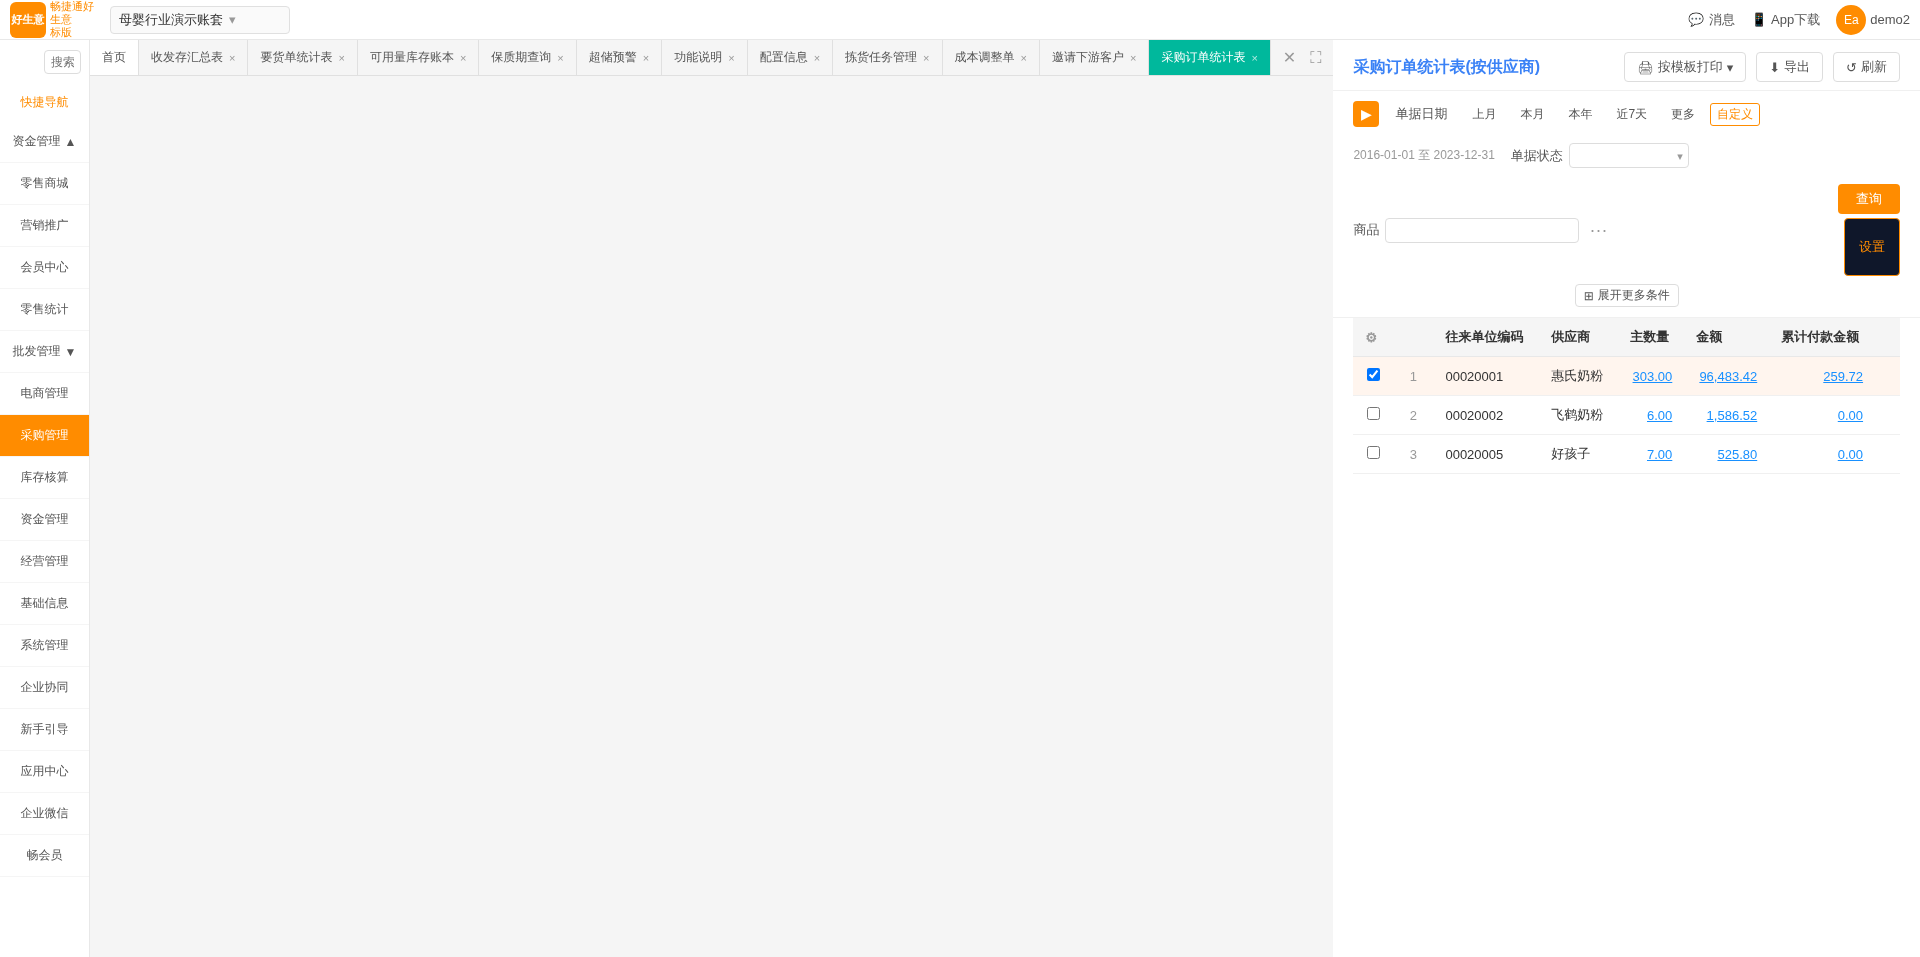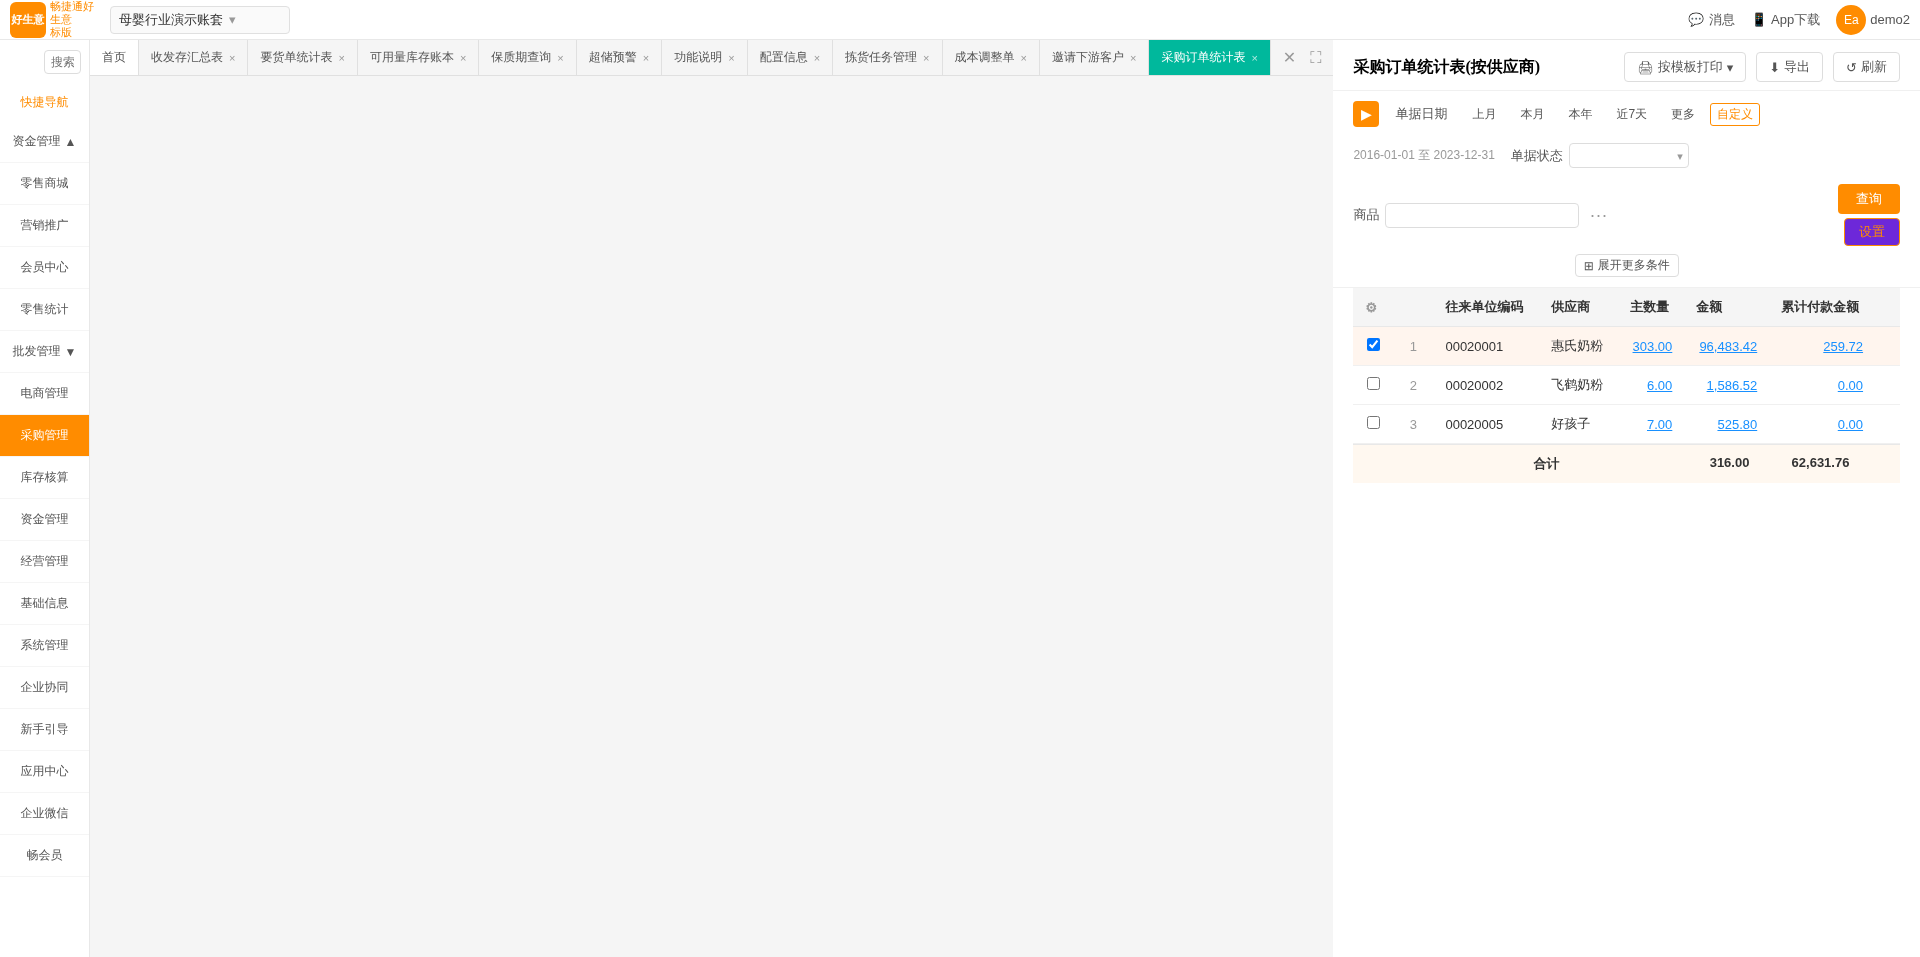--- a/index.html
+++ b/index.html
@@ -41,21 +41,21 @@
     .tab-item.home { background: #fff; }
     .tab-close { margin-left: 6px; color: #999; font-size: 11px; }
     .tab-end-controls { margin-left: auto; display: flex; align-items: center; padding: 0 8px; gap: 6px; }
     .tab-end-btn { font-size: 16px; color: #999; cursor: pointer; padding: 4px; }
 
     
     .page-content { flex: 1; overflow: auto; background: #fff; }
 
     
     .page-header { display: flex; align-items: center; justify-content: space-between; padding: 12px 20px 8px; border-bottom: 1px solid #f0f0f0; }
-    .page-title { font-size: 16px; font-weight: bold; color: #000000; font-family: Liberation Serif, serif; }
+    .page-title { font-size: 16px; font-weight: bold; color: #3b82f6; }
     .header-actions { display: flex; align-items: center; gap: 10px; }
     .btn-print { display: flex; align-items: center; gap: 4px; padding: 5px 12px; border: 1px solid #ddd; border-radius: 4px; background: #fff; font-size: 13px; color: #555; cursor: pointer; }
     .btn-export { display: flex; align-items: center; gap: 4px; padding: 5px 12px; border: 1px solid #ddd; border-radius: 4px; background: #fff; font-size: 13px; color: #555; cursor: pointer; }
     .btn-refresh { display: flex; align-items: center; gap: 4px; padding: 5px 12px; border: 1px solid #ddd; border-radius: 4px; background: #fff; font-size: 13px; color: #555; cursor: pointer; }
 
     
     .filter-area { padding: 10px 20px; border-bottom: 1px solid #f0f0f0; }
     .filter-row { display: flex; align-items: center; gap: 16px; flex-wrap: wrap; }
     .filter-toggle { width: 26px; height: 26px; background: #ff8c00; border-radius: 4px; display: flex; align-items: center; justify-content: center; color: white; font-size: 14px; cursor: pointer; flex-shrink: 0; }
     .filter-label { font-size: 13px; color: #555; flex-shrink: 0; }
@@ -63,21 +63,21 @@
     .date-btn { padding: 2px 8px; font-size: 12px; color: #555; cursor: pointer; border: 1px solid transparent; border-radius: 3px; }
     .date-btn.custom { background: #fff; border: 1px solid #ff8c00; color: #ff8c00; border-radius: 3px; padding: 2px 6px; }
     .filter-date-range { font-size: 12px; color: #999; }
     .filter-field { display: flex; align-items: center; gap: 6px; }
     .filter-field label { font-size: 13px; color: #555; white-space: nowrap; }
     .filter-select { border: 1px solid #ddd; border-radius: 4px; padding: 4px 24px 4px 8px; font-size: 13px; color: #333; background: #fff; min-width: 120px; appearance: none; cursor: pointer; }
     .filter-input { border: 1px solid #ddd; border-radius: 4px; padding: 4px 8px; font-size: 13px; color: #333; background: #fff; min-width: 160px; }
     .filter-more-btn { display: flex; align-items: center; gap: 4px; padding: 2px 8px; background: #fff; border: 1px solid #ddd; border-radius: 4px; font-size: 12px; color: #555; cursor: pointer; justify-content: center; }
     .expand-row { display: flex; justify-content: center; margin-top: 8px; }
     .btn-query { background: #ff8c00; color: #fff; border: none; border-radius: 4px; padding: 6px 18px; font-size: 13px; cursor: pointer; }
-    .btn-settings { background: #6d28d9; color: #ff8c00; border: 1px solid #ff8c00; border-radius: 4px; padding: 4px 14px; font-size: 13px; cursor: pointer; margin-top: 4px; }
+    .btn-settings { background: #0f172a; color: #ff8c00; border: 1px solid #ff8c00; border-radius: 4px; padding: 19px 14px; font-size: 13px; cursor: pointer; margin-top: 4px; }
     .right-btns { display: flex; flex-direction: column; align-items: flex-end; gap: 0; margin-left: auto; }
 
     
     .table-container { padding: 0 20px 20px; overflow: auto; }
     table { width: 100%; border-collapse: collapse; }
     thead tr { background: #f5f5f5; }
     thead th { padding: 10px 12px; text-align: left; font-size: 13px; color: #333; border-bottom: 1px solid #e8e8e8; white-space: nowrap; }
     tbody tr { border-bottom: 1px solid #f0f0f0; }
     tbody tr.selected { background: #fff5ee; }
     tbody td { padding: 10px 12px; font-size: 13px; color: #333; }
@@ -343,27 +343,18 @@
       <td>00020005</td>
       <td>好孩子</td>
       <td class="td-link td-number">7.00</td>
       <td class="td-link td-number">525.80</td>
       <td class="td-link td-number">0.00</td>
       <td></td>
     </tr>
               </tbody>
           </table>
 
-          <div class="table-footer">
-            <div class="footer-cell" style="width:40px"></div>
-            <div class="footer-cell" style="width:40px"></div>
-            <div class="footer-cell" style="min-width:120px"></div>
-            <div class="footer-cell" style="min-width:160px">合计</div>
-            <div class="footer-cell" style="min-width:80px; text-align:right">316.00</div>
-            <div class="footer-cell" style="min-width:100px; text-align:right">62,631.76</div>
-            <div class="footer-cell" style="min-width:120px; text-align:right">259.72</div>
-          </div>
         </div>
 
       </div>
     </div>
   </div>
 </div>
 
 </body></html>

